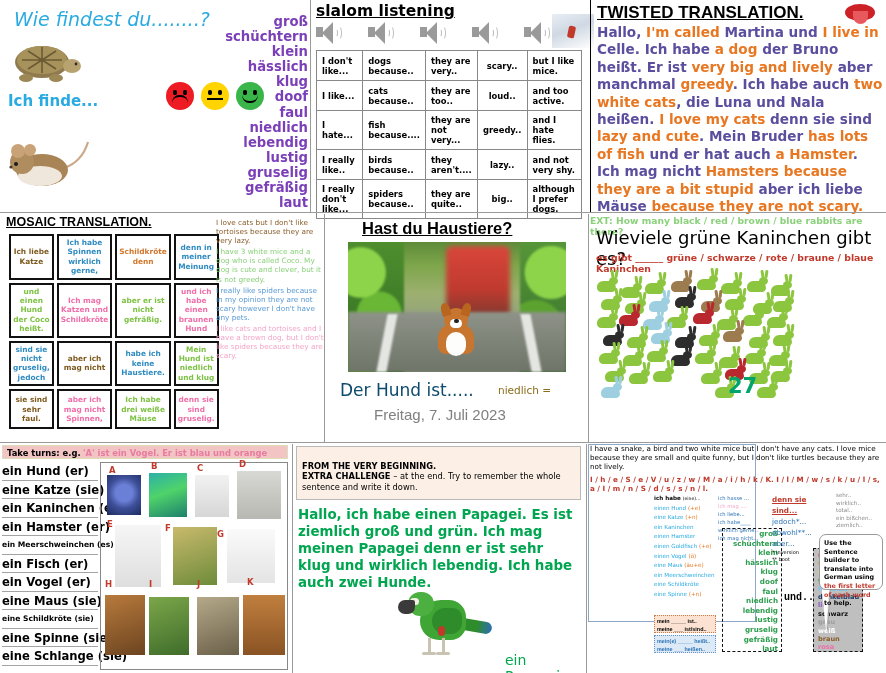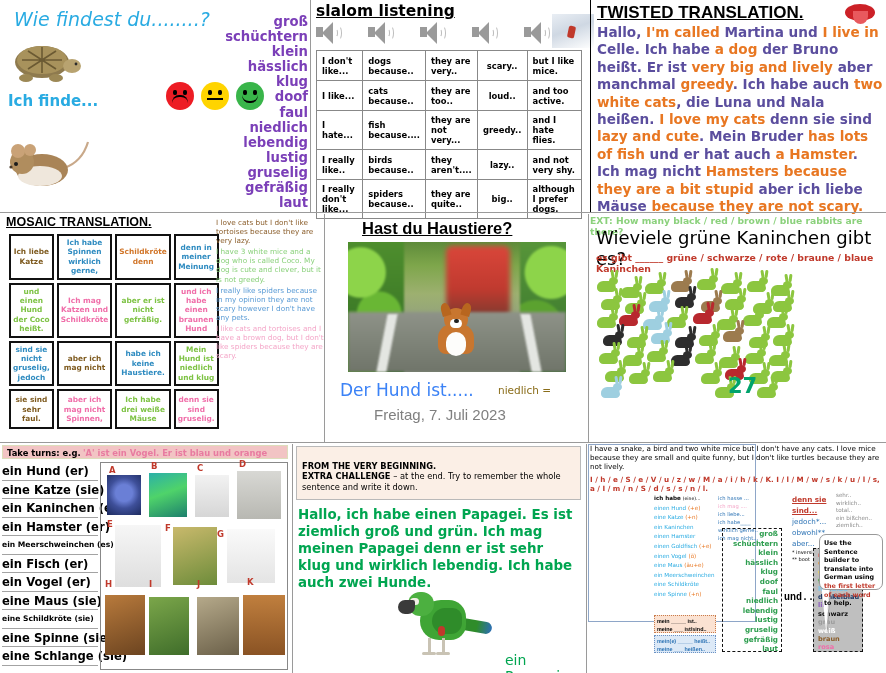--- a/index.html
+++ b/index.html
@@ -135,21 +135,21 @@
   #dog-photo .corgi .head { position:absolute; left:12px; top:2px; width:24px; height:22px;
       background:#c8762f; border-radius:12px 12px 10px 10px; }
   #dog-photo .corgi .earl { position:absolute; left:9px; top:-3px; width:9px; height:13px;
       background:#b8661f; border-radius:50% 50% 0 0; transform:rotate(-16deg); }
   #dog-photo .corgi .earr { position:absolute; right:9px; top:-3px; width:9px; height:13px;
       background:#b8661f; border-radius:50% 50% 0 0; transform:rotate(16deg); }
   #dog-photo .corgi .snout { position:absolute; left:18px; top:13px; width:12px; height:9px;
       background:#fff; border-radius:6px; }
   #dog-photo .corgi .nose { position:absolute; left:22px; top:13px; width:5px; height:4px;
       background:#222; border-radius:3px; }
-  #hd-line { left:14px; top:166px; font-size:17px; color:#3b82f6;
+  #hd-line { left:14px; top:166px; font-size:17px; color:#0c4a6e;
       font-family:"DejaVu Sans", sans-serif;text-align:center; }
   #hd-niedlich { left:172px; top:170px; font-size:10.5px; color:#8A6D1A;
       font-family:"DejaVu Sans", sans-serif; }
   #hd-date { left:48px; top:192px; font-size:15px; color:#7F7F7F;
       font-family:"Liberation Sans", sans-serif; }
 
   
   #panel-rabbits { left:590px; top:214px; width:296px; height:228px; }
   #rb-ext { left:0px; top:1px; font-size:9.2px; color:#8BD17C; font-weight:bold;
       font-family:"DejaVu Sans", sans-serif; }
@@ -237,21 +237,21 @@
       color:#2E74B5; font-weight:bold; line-height:7.5px; }
   #sb-col2 { left:130px; top:50px; width:42px; font-size:5.2px; line-height:8px;
       color:#2E74B5; font-family:"DejaVu Sans", sans-serif; }
   #sb-col2 .pink { color:#F4A6C8; }
   #adj-box { position:absolute; left:134px; top:84px; width:60px; height:124px;
       border:1.6px dashed #111; }
   #adj-box div { text-align:right; padding-right:3px; color:#2E9E4F; font-weight:bold;
       font-size:7.2px; line-height:9.6px; font-family:"DejaVu Sans", sans-serif; }
   #sb-und { position:absolute; left:196px; top:148px; font-size:10px; font-weight:bold;
       font-family:Liberation Mono, monospace; }
-  #sb-conj { left:204px; top:50px; width:52px; font-size:7.2px; line-height:11px;
+  #sb-conj { left:184px; top:50px; width:52px; font-size:7.2px; line-height:11px;
       color:#2E74B5; font-family:"DejaVu Sans", sans-serif; }
   #sb-conj .dennsie { color:#C0392B; font-weight:bold; text-decoration:underline; }
   #sb-conj .note { color:#000; font-size:5px; line-height:6.5px; }
   #sb-adv { left:248px; top:48px; width:46px; font-size:5.6px; line-height:7.6px;
       color:#8a8a8a; font-family:"DejaVu Sans", sans-serif; }
   #color-box { position:absolute; left:225px; top:104px; width:50px; height:104px;
       background:#BFBFBF; border:1.6px dashed #111; padding:2px 4px; }
   #color-box div { font-size:6.6px; line-height:8.4px; font-weight:bold;
       font-family:"DejaVu Sans", sans-serif; }
   #bubble { position:absolute; left:231px; top:90px; width:64px; height:56px;

